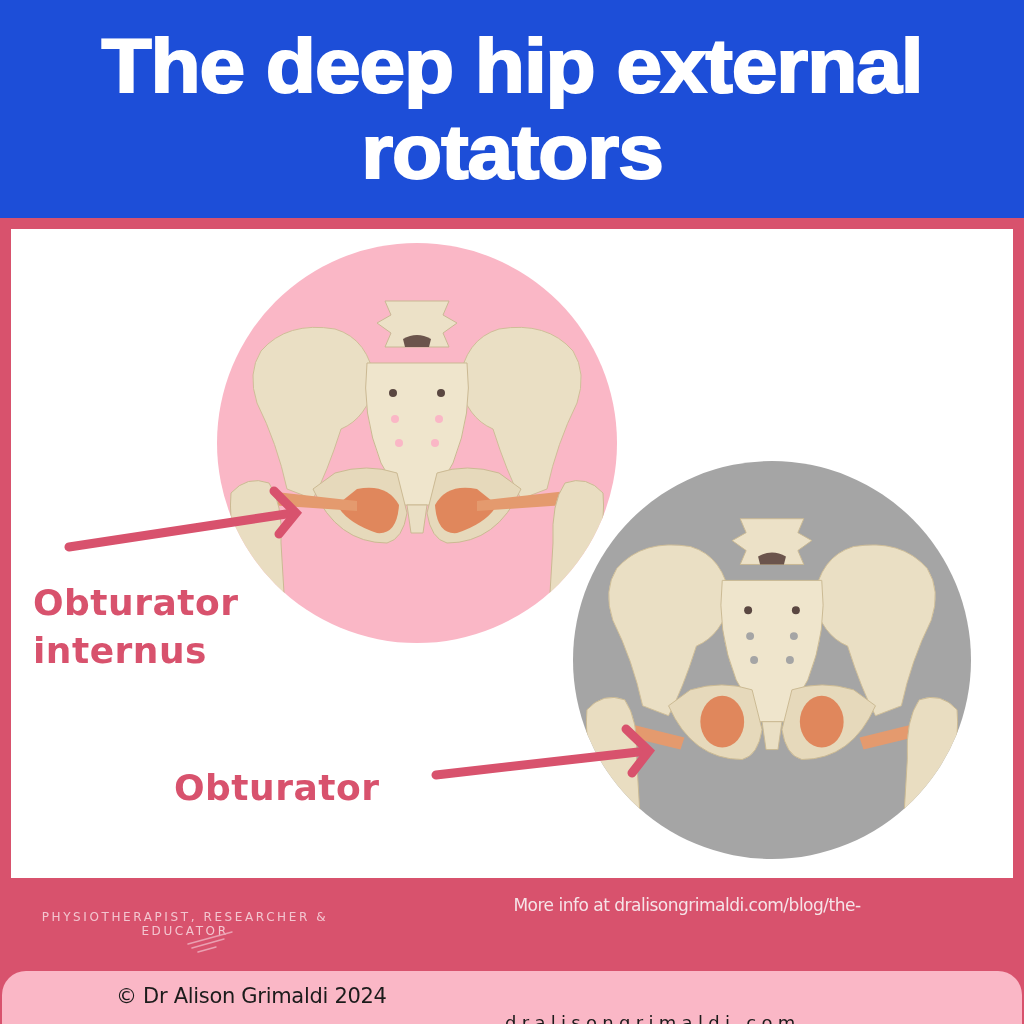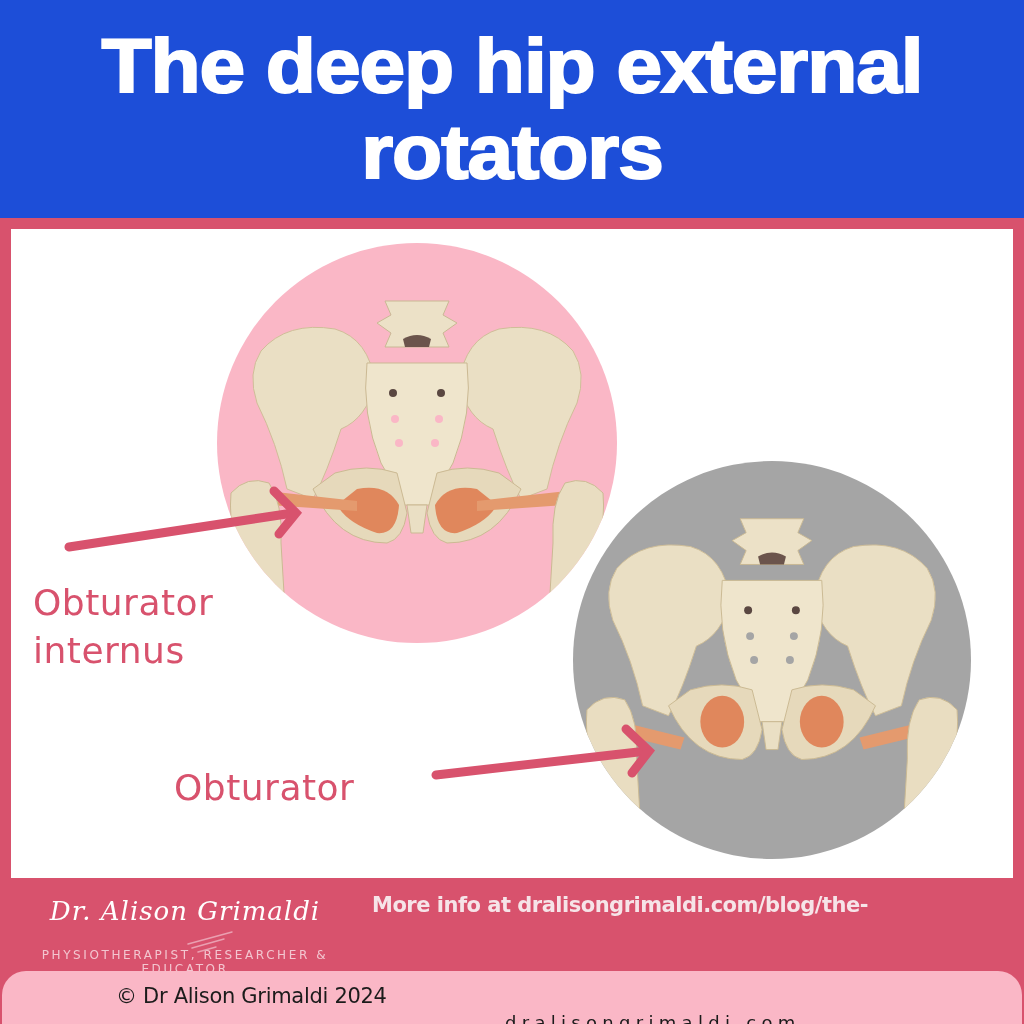--- a/index.html
+++ b/index.html
@@ -3,29 +3,29 @@
 <meta charset="utf-8">
 <style>
   html, body { margin:0; padding:0; }
   body { width:1024px; height:1024px; position:relative; overflow:hidden; background:#d8526d; font-family:"Liberation Sans", sans-serif; }
   .header { position:absolute; left:0; top:0; width:1024px; height:218px; background:#1d4ed8; display:flex; align-items:center; justify-content:center; }
   .header h1 { margin:0; color:#ffffff; font-family:"Liberation Sans", sans-serif; font-weight:900; font-size:76px; line-height:86px; text-align:center; letter-spacing:-1px; transform:scaleX(1.08); -webkit-text-stroke:2px #ffffff; }
   .panel { position:absolute; left:11px; top:229px; width:1002px; height:649px; background:#ffffff; overflow:hidden; }
   .circle { position:absolute; border-radius:50%; overflow:hidden; }
   .circle.pink { left:206px; top:14px; width:400px; height:400px; background:#fab7c6; }
   .circle.grey { left:562px; top:232px; width:398px; height:398px; background:#a5a5a5; }
-  .label { position:absolute; color:#d8526d; font-family:"DejaVu Sans", sans-serif; font-weight:400; font-size:36px; line-height:48px; letter-spacing:0.5px; }
+  .label { position:absolute; color:#d8526d; font-family:"DejaVu Sans", sans-serif; font-weight:700; font-size:36px; line-height:48px; letter-spacing:0.5px; }
   .label.internus { left:22px; top:350px; }
   .label.externus { left:163px; top:535px; }
   .arrow { position:absolute; left:0; top:0; }
   .footer-logo { position:absolute; left:40px; top:888px; width:290px; height:80px; text-align:center; }
   .logo-script { color:#ffffff; font-family:"DejaVu Serif", serif; font-style:italic; font-size:26px; letter-spacing:1px; margin-top:8px; display:block; }
   .logo-tag { color:#f3c6d0; font-family:"DejaVu Sans", sans-serif; font-size:12px; letter-spacing:2.6px; display:block; margin-top:22px; }
   .logo-swoosh { position:absolute; left:140px; top:42px; }
-  .more-info { position:absolute; left:372px; top:886px; width:630px; color:#f6e4e8; font-family:"DejaVu Sans", sans-serif; font-weight:700; font-size:21px; line-height:38px; letter-spacing:-0.5px; }
+  .more-info { position:absolute; left:372px; top:886px; width:630px; text-align:center; color:#f6e4e8; font-family:"DejaVu Sans", sans-serif; font-weight:400; font-size:17px; line-height:38px; letter-spacing:-0.5px; }
   .bottom-bar { position:absolute; left:2px; top:971px; width:1020px; height:60px; background:#fab7c6; border-radius:24px 24px 0 0; }
   .copyright { position:absolute; left:116px; top:984px; color:#1b1b1b; font-family:"DejaVu Sans", sans-serif; font-size:21px; letter-spacing:-0.3px; }
   .site { position:absolute; left:505px; top:1012px; color:#1b1b1b; font-family:"DejaVu Sans", sans-serif; font-size:18px; letter-spacing:5.3px; }
 </style>
 </head>
 <body>
 
 <div class="header">
   <h1>The deep hip external rotators</h1>
 </div>
@@ -102,21 +102,20 @@
   <div class="label internus">
     <div>Obturator</div>
     <div>internus</div>
   </div>
   <div class="label externus">
     <div>Obturator</div>
   </div>
 </div>
 
 <div class="footer-logo">
-  <span class="logo-script">Dr. Alison Grimaldi</span>
   <svg class="logo-swoosh" width="60" height="24" viewBox="0 0 60 24">
     <g stroke="#eaa0b1" stroke-width="1.5" stroke-linecap="round">
         <line x1="8" y1="14" x2="52" y2="2"></line>
         <line x1="12" y1="18" x2="44" y2="9"></line>
         <line x1="18" y1="22" x2="36" y2="17"></line>
       </g>
   </svg>
   <span class="logo-tag">PHYSIOTHERAPIST, RESEARCHER &amp; EDUCATOR</span>
 </div>
 

